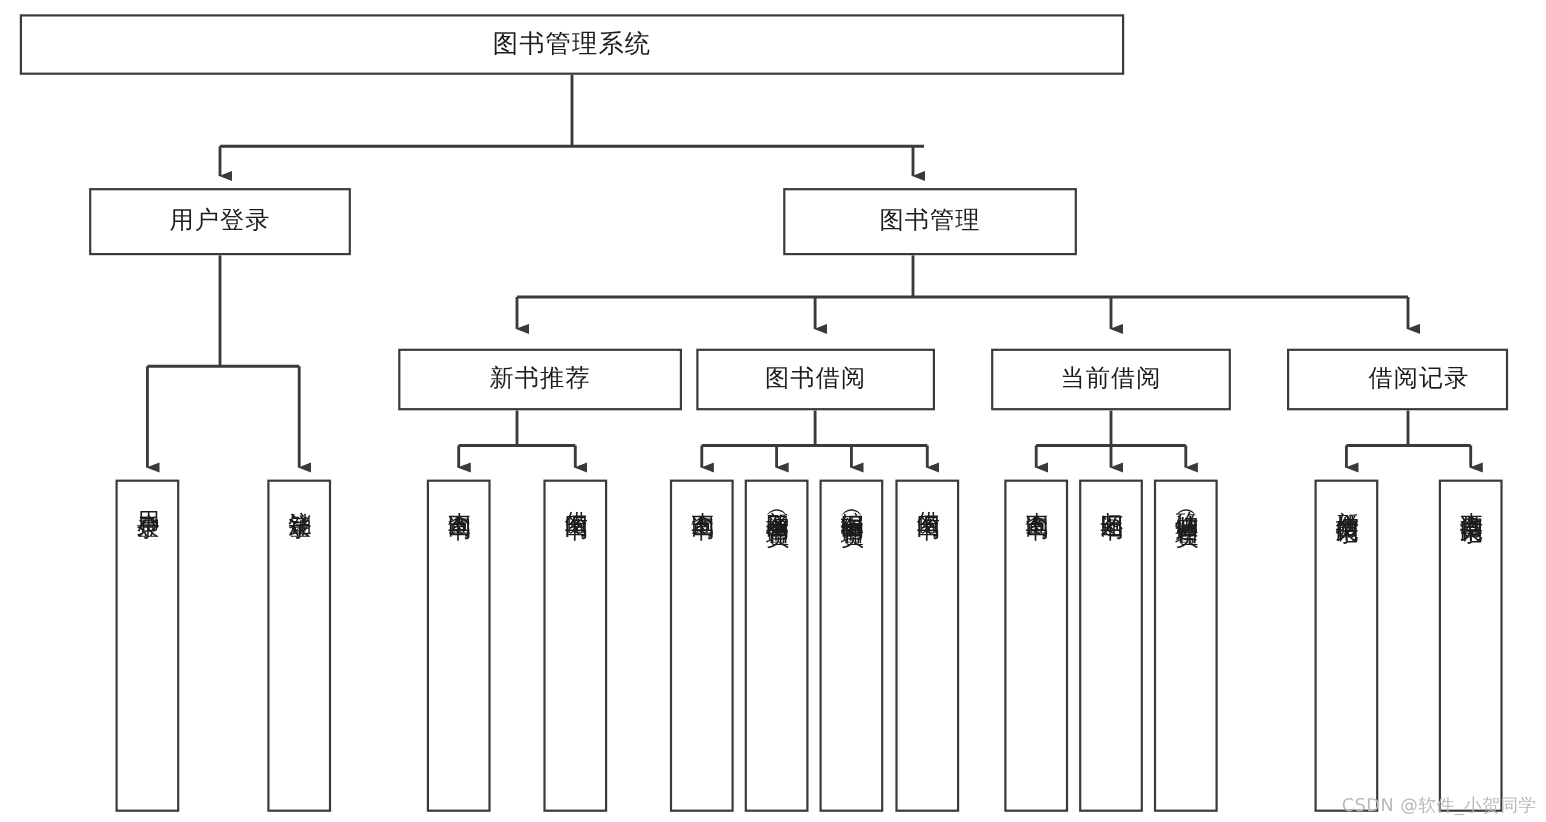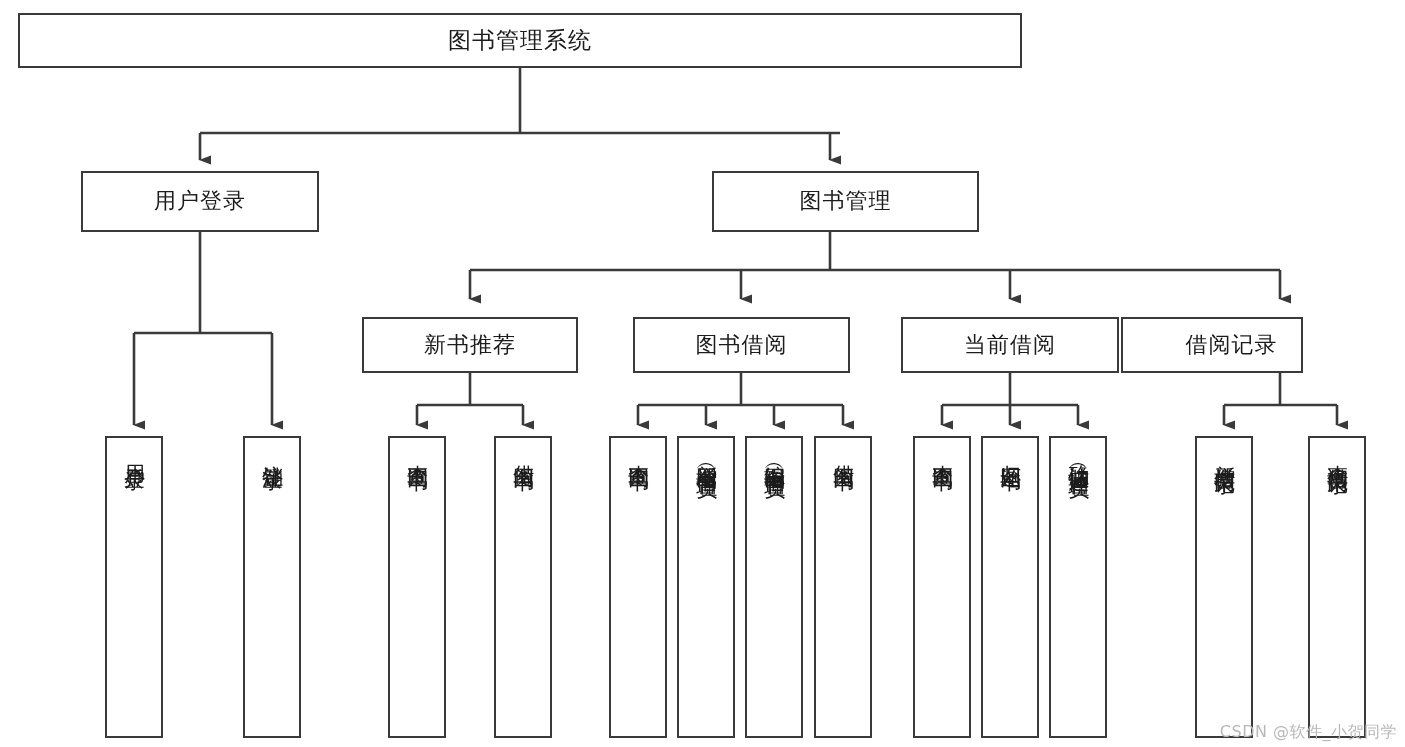--- a/index.html
+++ b/index.html
@@ -131,30 +131,30 @@
     <span class="node-h">图书管理系统</span>
   </div>
 
   <div class="node" style="left:81px; top:171px; width:238px; height:61px;">
     <span class="node-h">用户登录</span>
   </div>
   <div class="node" style="left:712px; top:171px; width:267px; height:61px;">
     <span class="node-h">图书管理</span>
   </div>
 
-  <div class="node" style="left:362px; top:317px; width:216px; height:56px;">
+  <div class="node" style="left:362px; top:317px; width:258px; height:56px;">
     <span class="node-h">新书推荐</span>
   </div>
   <div class="node" style="left:633px; top:317px; width:217px; height:56px;">
     <span class="node-h">图书借阅</span>
   </div>
   <div class="node" style="left:901px; top:317px; width:218px; height:56px;">
     <span class="node-h">当前借阅</span>
   </div>
-  <div class="node" style="left:1121px; top:317px; width:182px; height:56px;padding-left:39px;">
+  <div class="node" style="left:1170px; top:317px; width:201px; height:56px;padding-left:39px;">
     <span class="node-h">借阅记录</span>
   </div>
 
   <div class="node node-leaf" style="left:105px; top:436px; width:58px; height:302px;">
     <span class="vtext">用户登录</span>
   </div>
   <div class="node node-leaf" style="left:243px; top:436px; width:58px; height:302px;">
     <span class="vtext">注销登录</span>
   </div>
 

